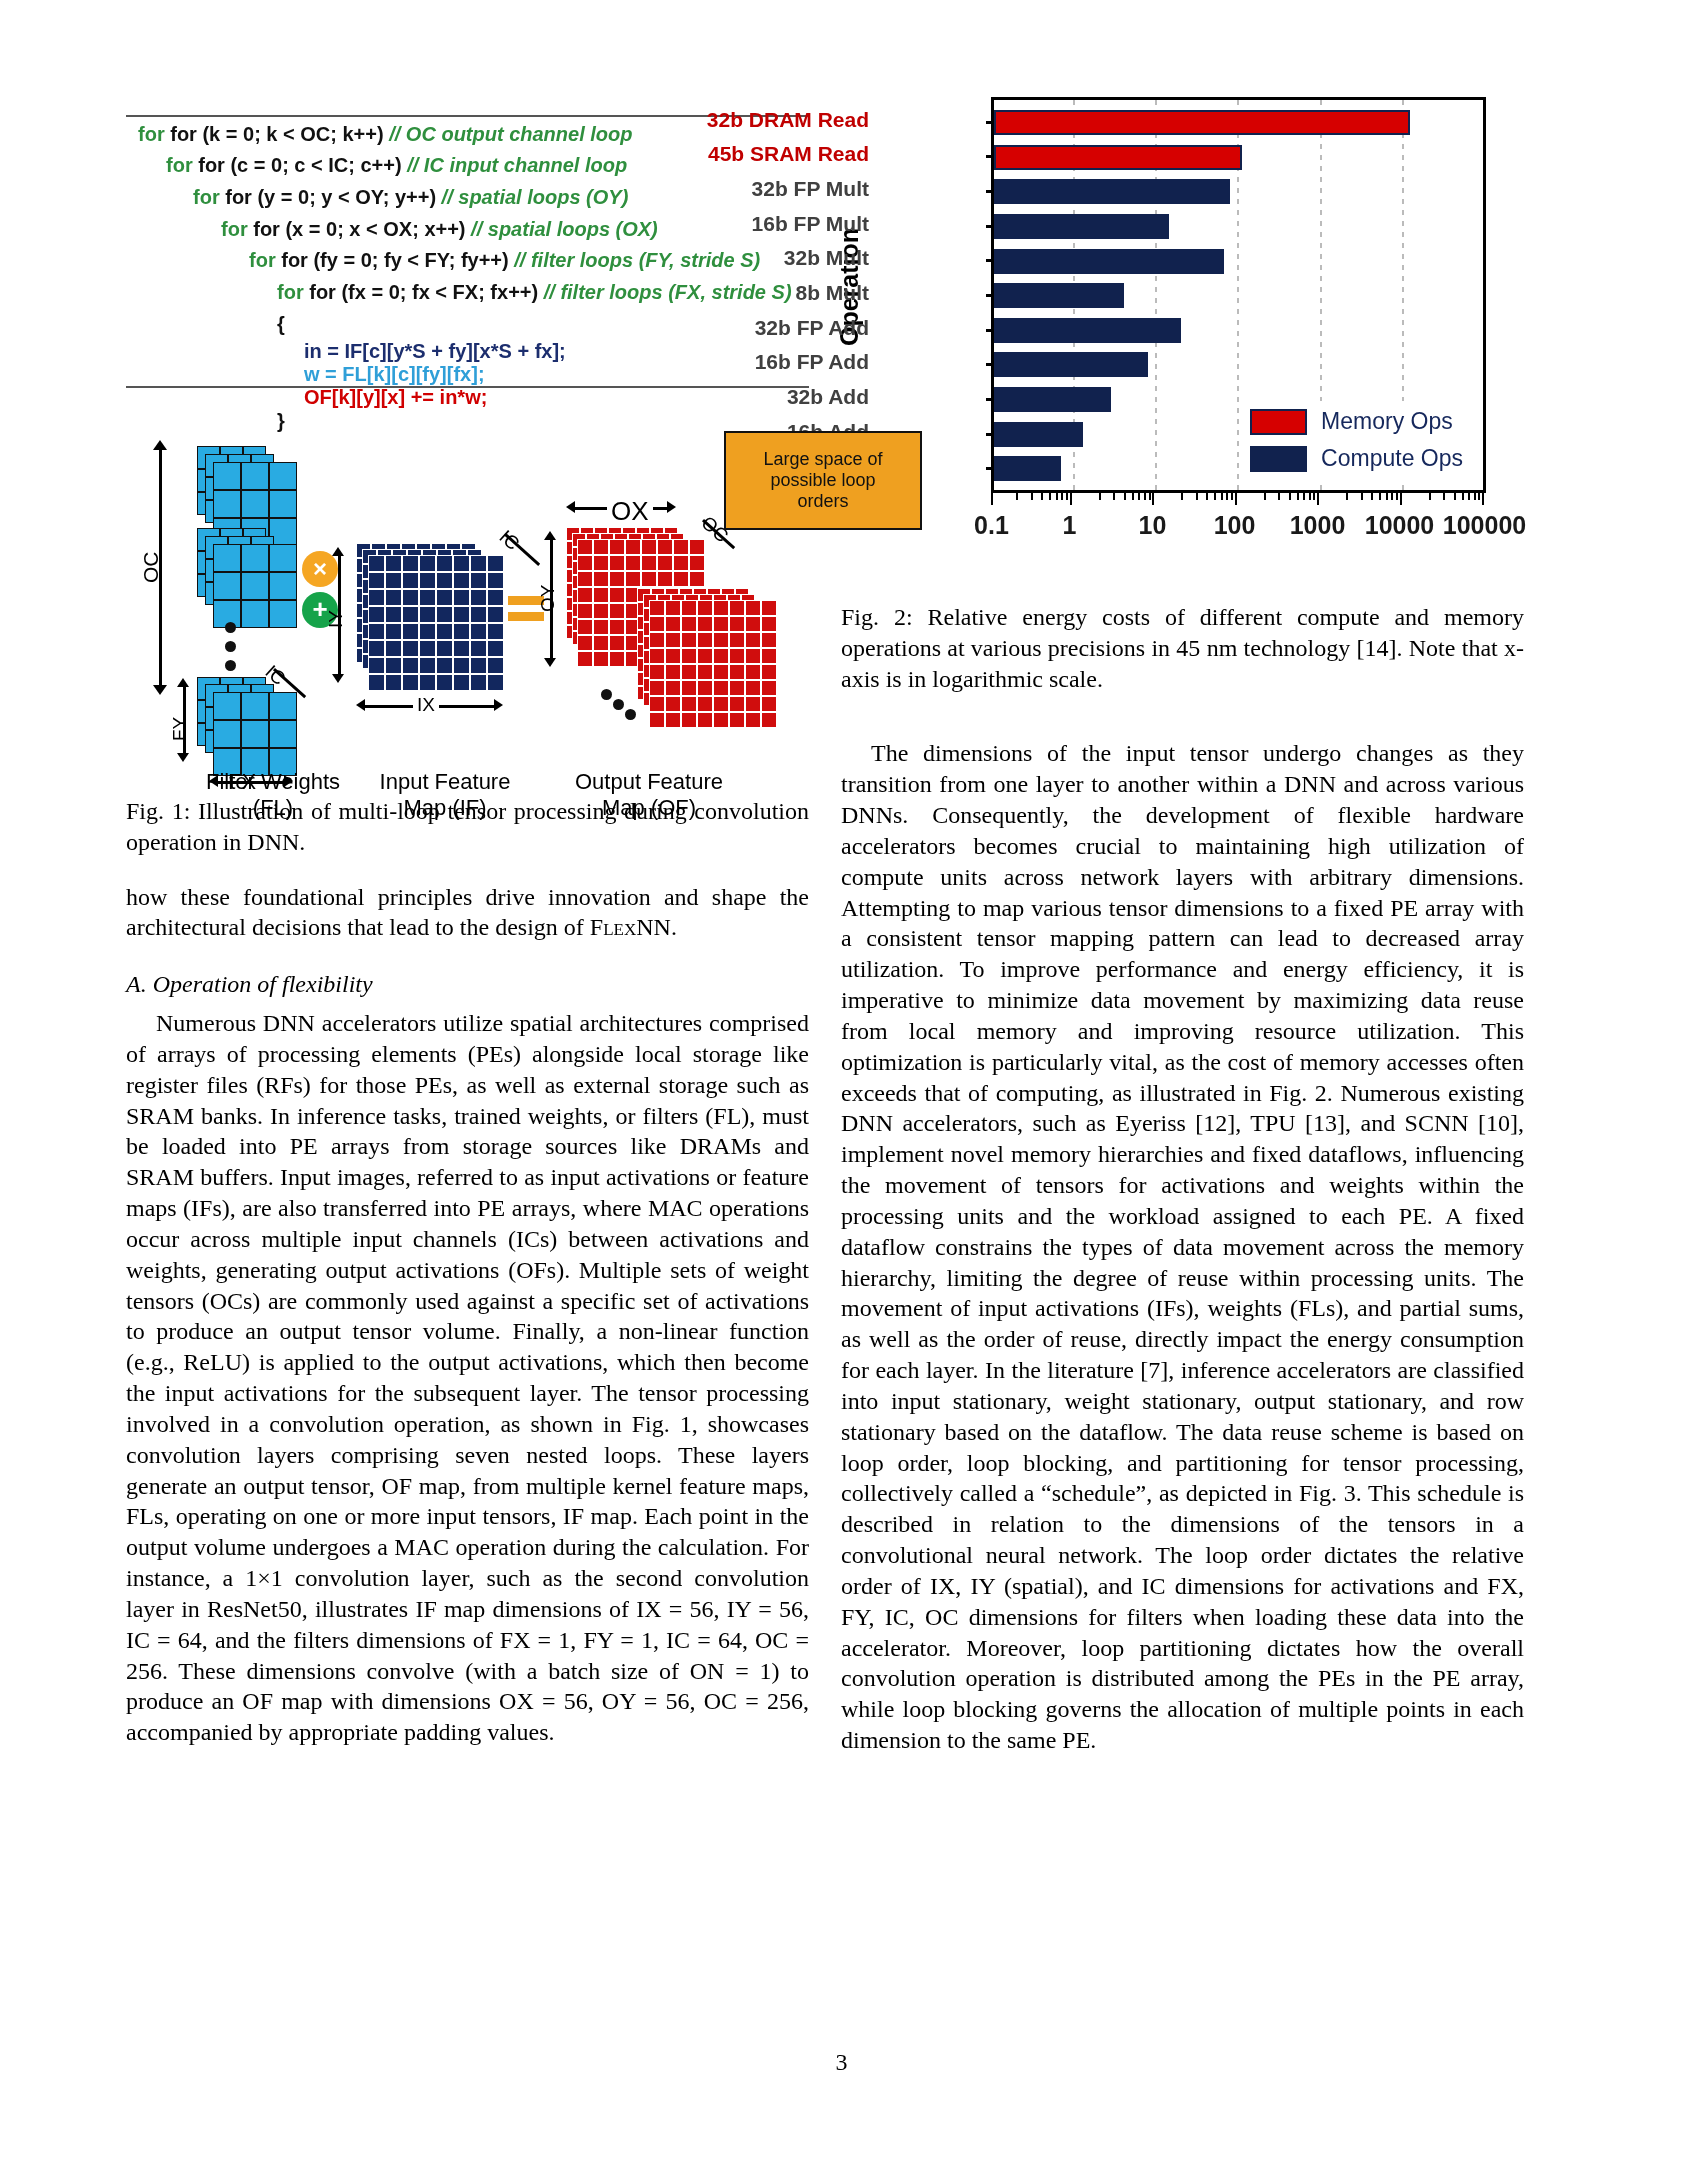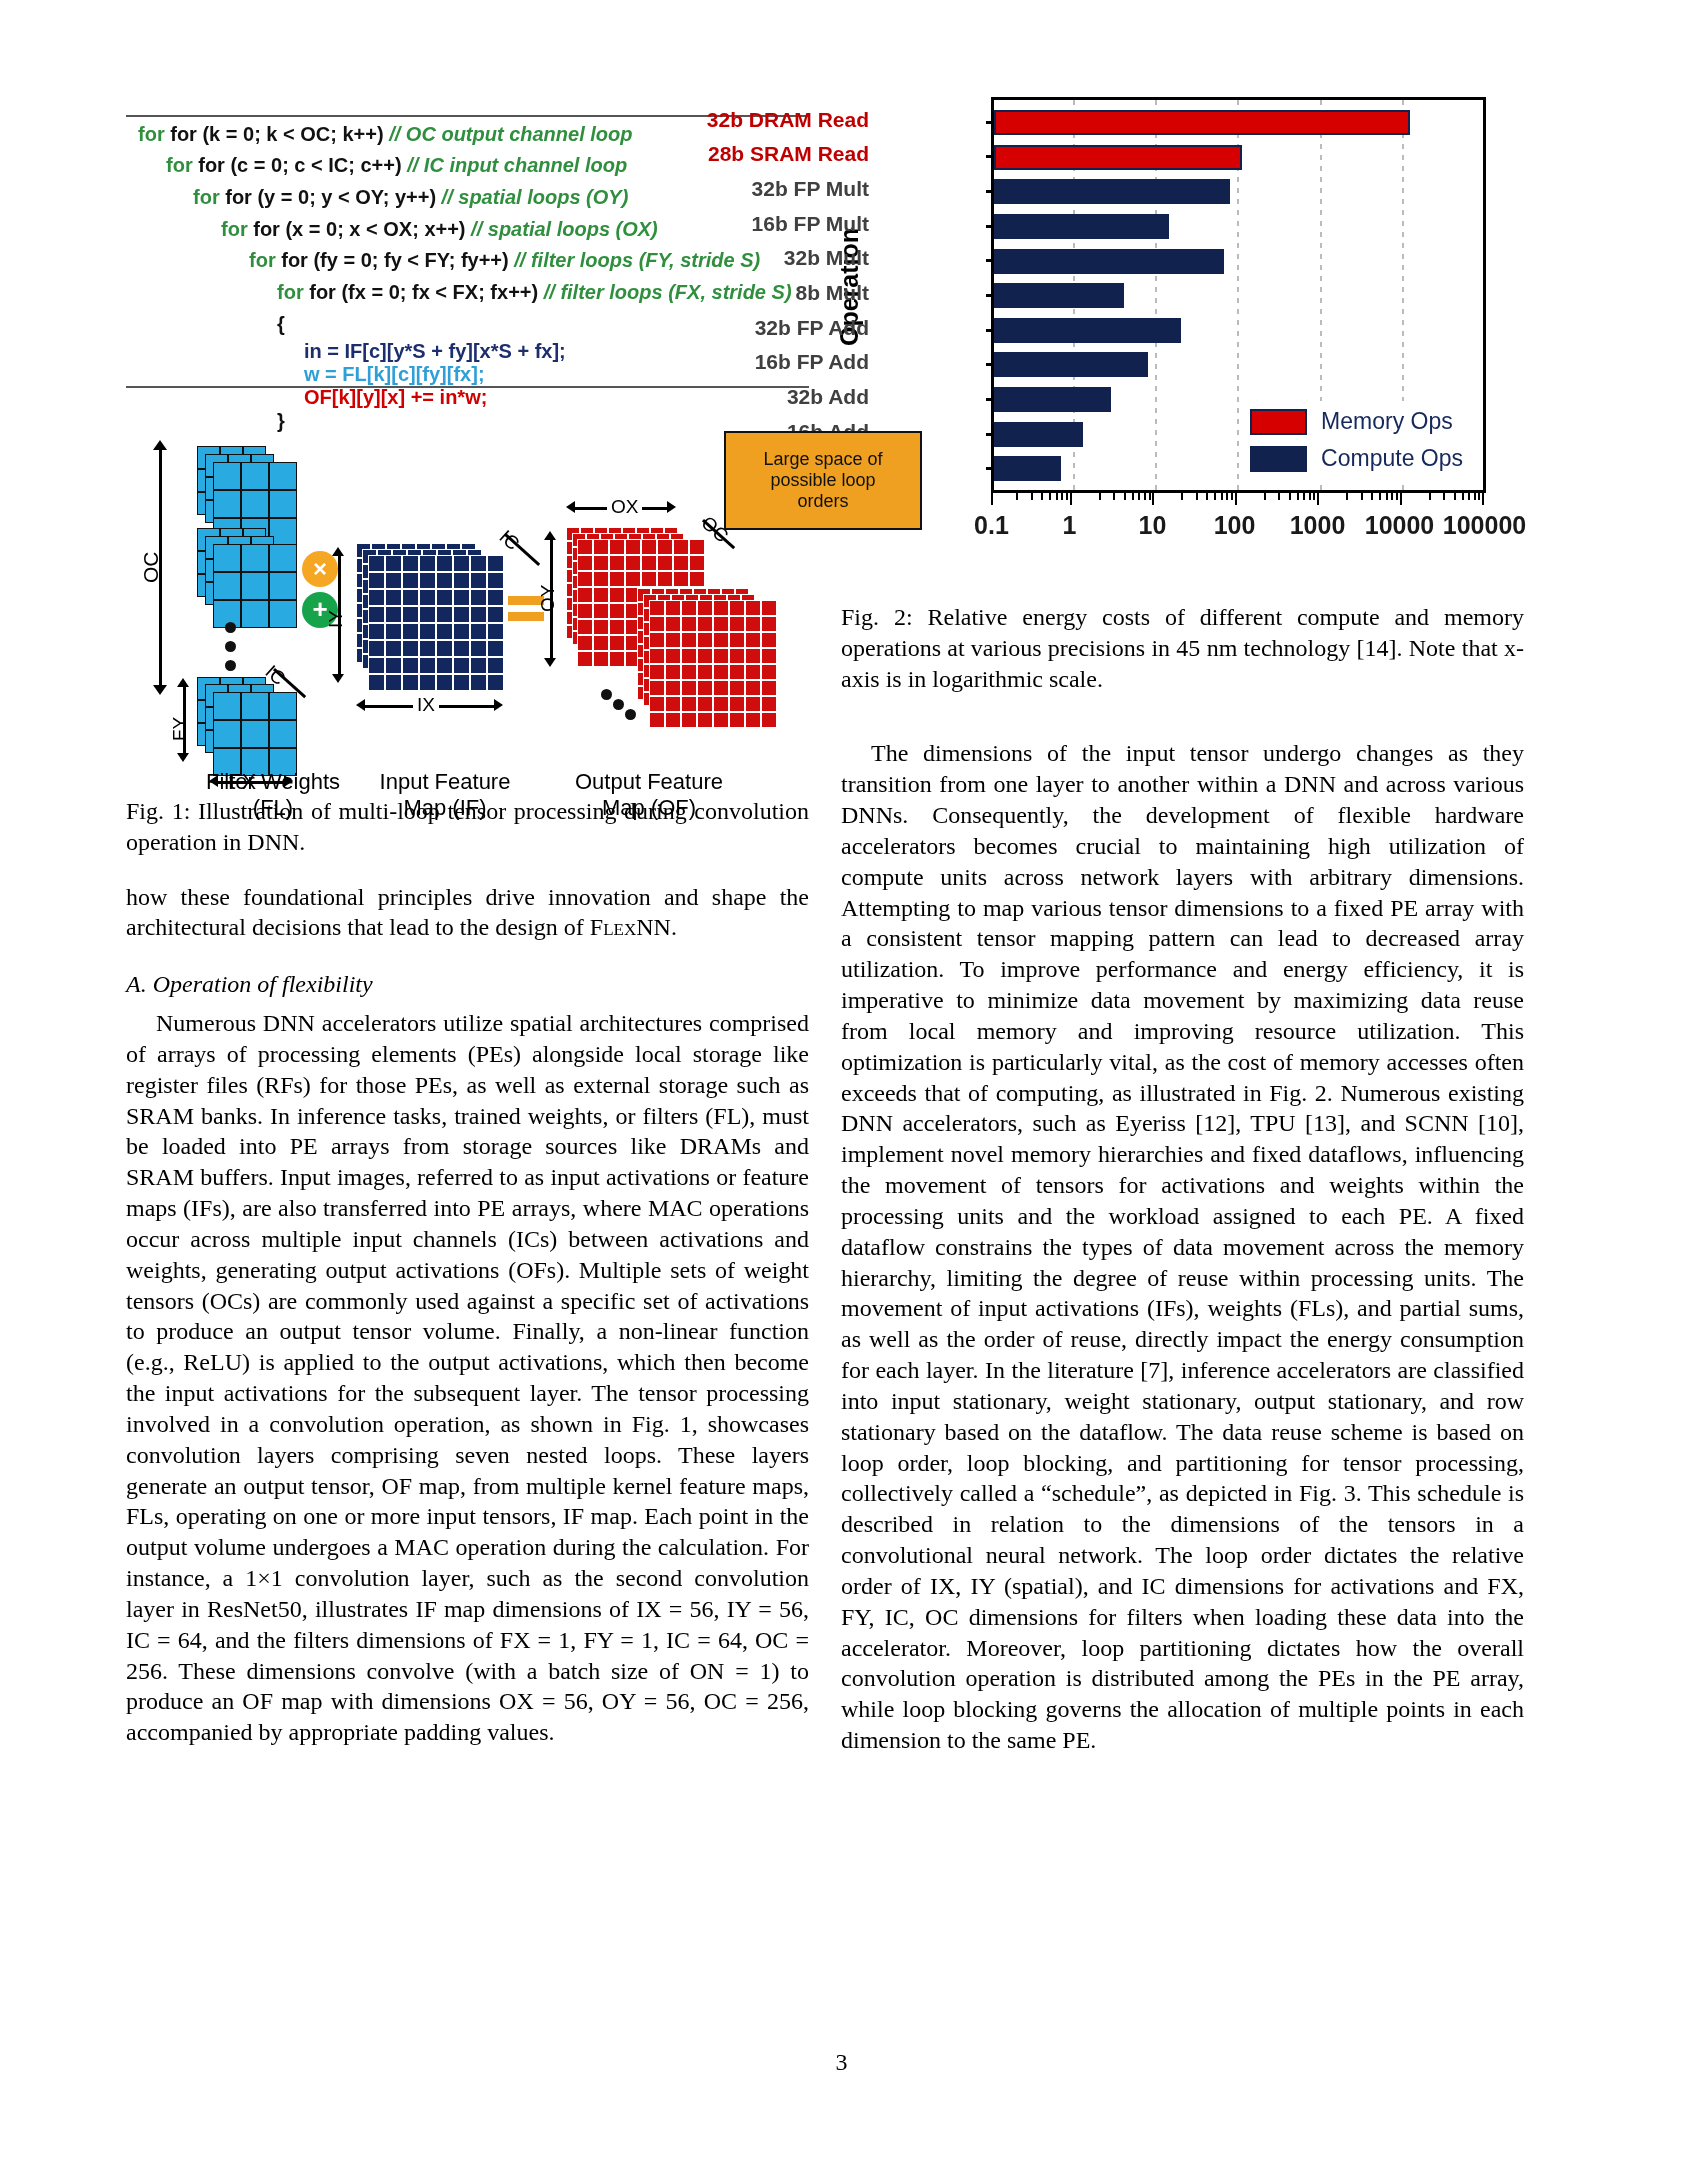--- a/index.html
+++ b/index.html
@@ -551,21 +551,21 @@
         <div class="eqbar" style="left:382px;top:178px;width:36px;height:9px;"></div>
 
         <div class="arrline" style="left:424px;top:105px;width:2.5px;height:123px;"></div>
         <div class="arrhead" style="left:418px;top:97px;border-left:6px solid transparent;border-right:6px solid transparent;border-bottom:9px solid #000;"></div>
         <div class="arrhead" style="left:418px;top:224px;border-left:6px solid transparent;border-right:6px solid transparent;border-top:9px solid #000;"></div>
         <div class="tlabel vert" style="left:410px;top:178px;font-size:19px;">OY</div>
 
         <div class="arrline" style="left:447px;top:73px;width:95px;height:2.5px;"></div>
         <div class="arrhead" style="left:440px;top:67px;border-top:6px solid transparent;border-bottom:6px solid transparent;border-right:9px solid #000;"></div>
         <div class="arrhead" style="left:541px;top:67px;border-top:6px solid transparent;border-bottom:6px solid transparent;border-left:9px solid #000;"></div>
-        <div class="tlabel" style="left:481px;top:61px;font-size:19px;background:#fff;padding:0 4px;">OX</div>
+        <div class="tlabel" style="left:481px;top:61px;font-size:26px;background:#fff;padding:0 4px;">OX</div>
 
         <div>
           <div class="grid" style="left:440px;top:93px;grid-template-columns:repeat(8,14px);grid-template-rows:repeat(8,14px);">
             <div class="cellR"></div>
               <div class="cellR"></div>
               <div class="cellR"></div>
               <div class="cellR"></div>
               <div class="cellR"></div>
               <div class="cellR"></div>
               <div class="cellR"></div>
@@ -996,21 +996,21 @@
     <p>Numerous DNN accelerators utilize spatial architectures comprised of arrays of processing elements (PEs) alongside local storage like register files (RFs) for those PEs, as well as external storage such as SRAM banks. In inference tasks, trained weights, or filters (FL), must be loaded into PE arrays from storage sources like DRAMs and SRAM buffers. Input images, referred to as input activations or feature maps (IFs), are also transferred into PE arrays, where MAC operations occur across multiple input channels (ICs) between activations and weights, generating output activations (OFs). Multiple sets of weight tensors (OCs) are commonly used against a specific set of activations to produce an output tensor volume. Finally, a non-linear function (e.g., ReLU) is applied to the output activations, which then become the input activations for the subsequent layer. The tensor processing involved in a convolution operation, as shown in Fig. 1, showcases convolution layers comprising seven nested loops. These layers generate an output tensor, OF map, from multiple kernel feature maps, FLs, operating on one or more input tensors, IF map. Each point in the output volume undergoes a MAC operation during the calculation. For instance, a 1×1 convolution layer, such as the second convolution layer in ResNet50, illustrates IF map dimensions of IX = 56, IY = 56, IC = 64, and the filters dimensions of FX = 1, FY = 1, IC = 64, OC = 256. These dimensions convolve (with a batch size of ON = 1) to produce an OF map with dimensions OX = 56, OY = 56, OC = 256, accompanied by appropriate padding values.</p>
   </div>
 
   <div class="col col-right">
 
     <div id="fig2">
 
       <div id="yaxistitle">Operation</div>
 
       <div class="ylab mem" style="top:18px;">32b DRAM Read</div>
-      <div class="ylab mem" style="top:52px;">28b SRAM Read</div>
+      <div class="ylab mem" style="top:52px;">45b SRAM Read</div>
       <div class="ylab cmp" style="top:87px;">32b FP Mult</div>
       <div class="ylab cmp" style="top:122px;">16b FP Mult</div>
       <div class="ylab cmp" style="top:156px;">32b Mult</div>
       <div class="ylab cmp" style="top:191px;">8b Mult</div>
       <div class="ylab cmp" style="top:226px;">32b FP Add</div>
       <div class="ylab cmp" style="top:260px;">16b FP Add</div>
       <div class="ylab cmp" style="top:295px;">32b Add</div>
       <div class="ylab cmp" style="top:330px;">16b Add</div>
       <div class="ylab cmp" style="top:364px;">8b Add</div>
 

